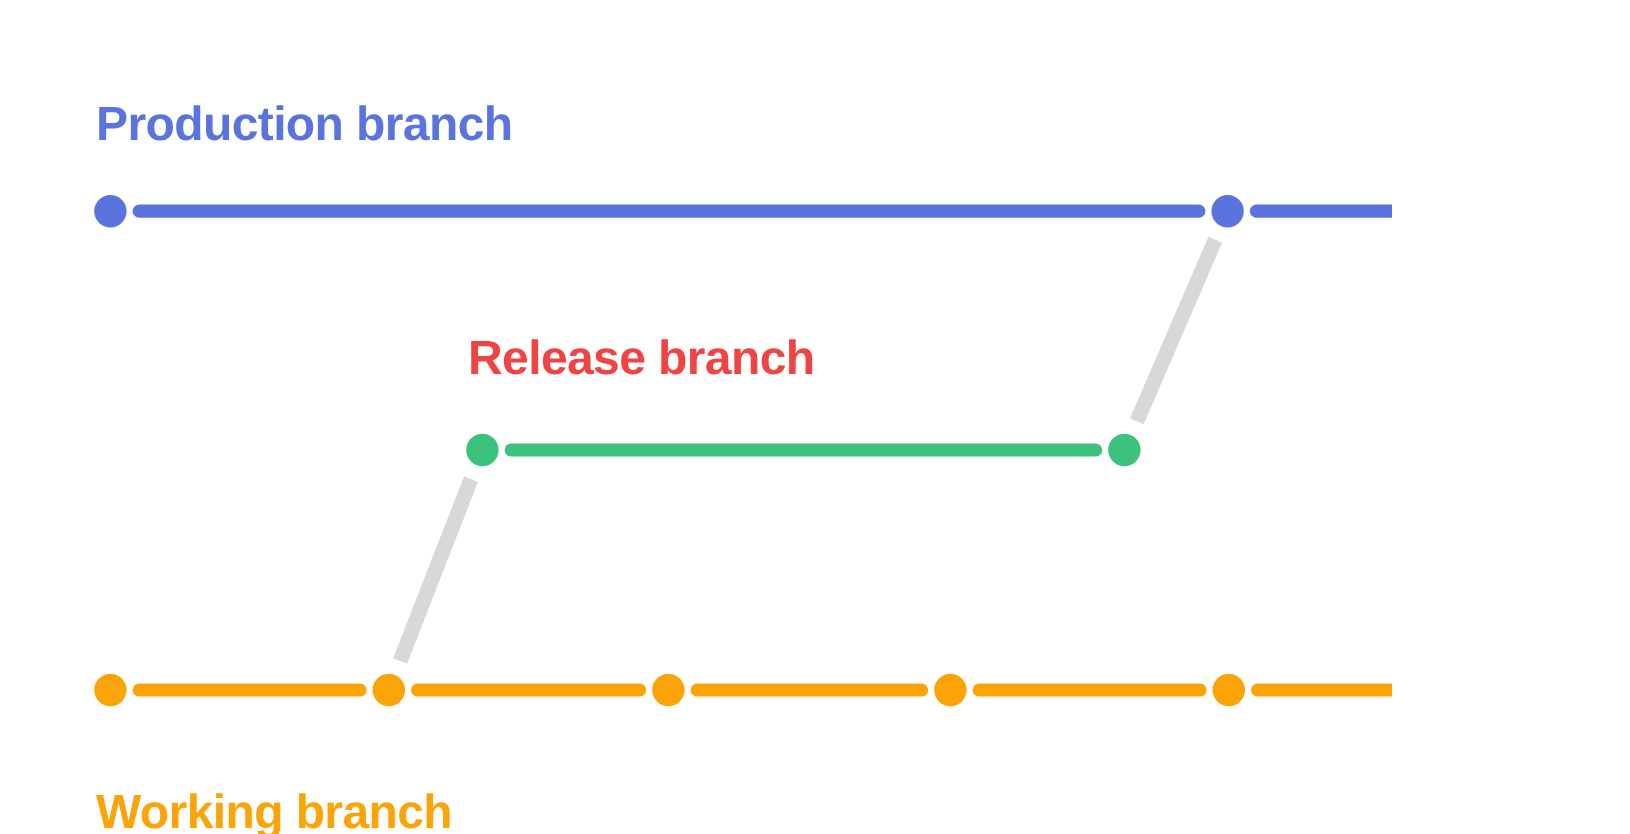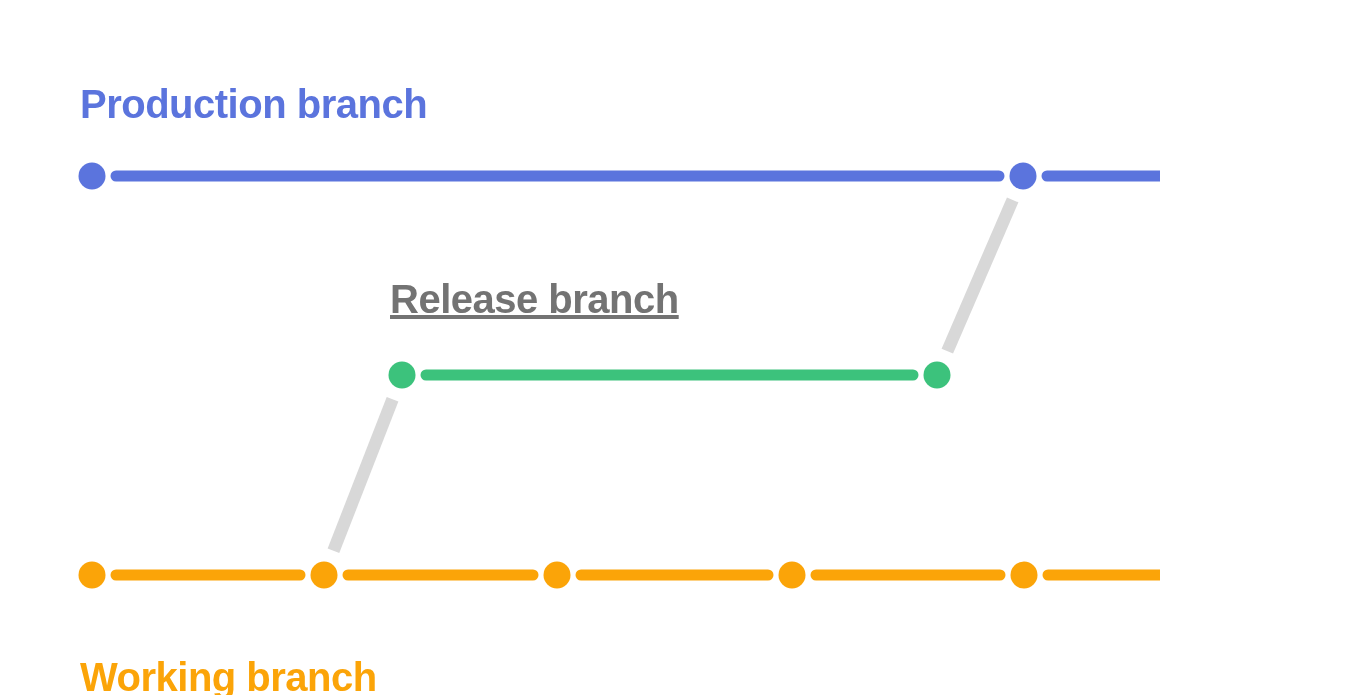--- a/index.html
+++ b/index.html
@@ -57,16 +57,16 @@
       <polyline points="1233,512 1260,539 1233,566" fill="none" stroke="#fba408" stroke-width="19" stroke-linecap="round" stroke-linejoin="round"></polyline>
       <circle cx="92" cy="539" r="13.5" fill="#fba408"></circle>
       <circle cx="324" cy="539" r="13.5" fill="#fba408"></circle>
       <circle cx="557" cy="539" r="13.5" fill="#fba408"></circle>
       <circle cx="792" cy="539" r="13.5" fill="#fba408"></circle>
       <circle cx="1024" cy="539" r="13.5" fill="#fba408"></circle>
     </svg>
 
   <div class="branch-label" style="left: 80px; top: 48px; color: rgb(91, 116, 221);">Production branch</div>
 
-  <div class="branch-label" style="left: 390px; top: 243px; color: #737373; text-decoration: underline;">Release branch</div>
+  <div class="branch-label" style="left: 390px; top: 243px; color: #ef4444;">Release branch</div>
 
   <div class="branch-label" style="left: 80px; top: 621px; color: rgb(251, 164, 8);">Working branch</div>
 </div>
 
 </body></html>

